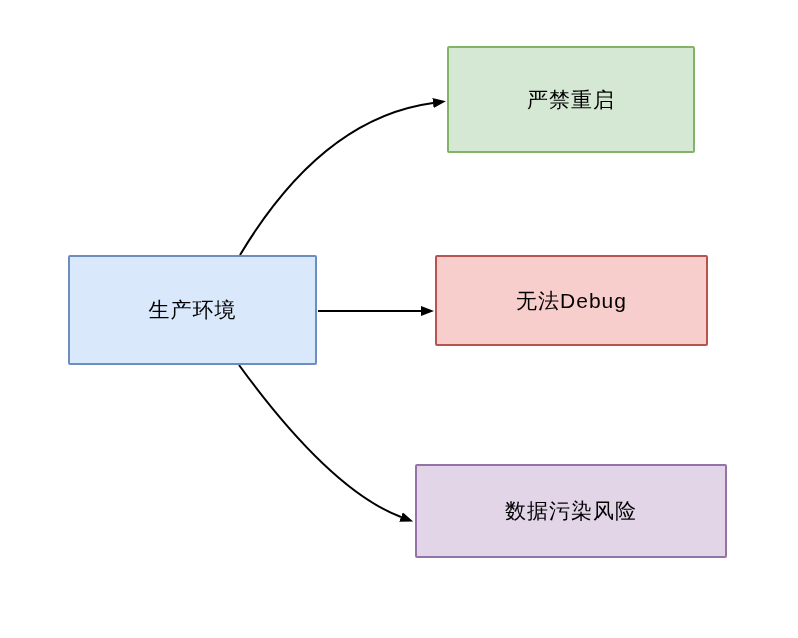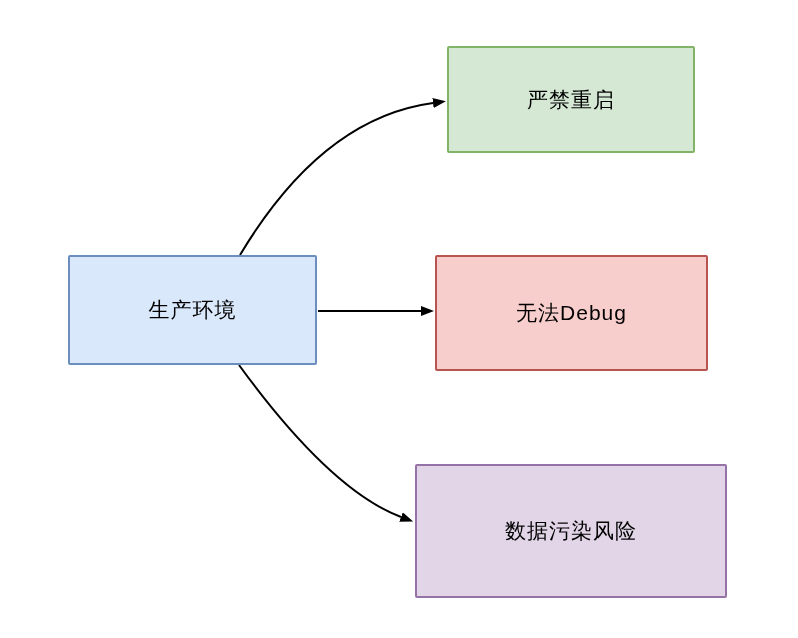--- a/index.html
+++ b/index.html
@@ -38,25 +38,25 @@
   }
   .node-production {
     left: 68px;  top: 255px;  width: 249px; height: 110px;
     background: #dae8fc; border: 2.5px solid #6c8ebf; font-family: Liberation Serif, serif;
   }
   .node-no-restart {
     left: 447px; top: 46px;   width: 248px; height: 107px;
     background: #d5e8d4; border: 2.5px solid #82b366;
   }
   .node-no-debug {
-    left: 435px; top: 255px;  width: 273px; height: 116px;
+    left: 435px; top: 255px;  width: 273px; height: 91px;
     background: #f8cecc; border: 2.5px solid #b85450;
   }
   .node-data-pollution {
-    left: 415px; top: 464px;  width: 312px; height: 134px;
+    left: 415px; top: 464px;  width: 312px; height: 94px;
     background: #e1d5e7; border: 2.5px solid #9673a6;
   }
   .edge {
     fill: none;
     stroke: #000000;
     stroke-width: 2;
   }
 </style>
 </head>
 <body>

